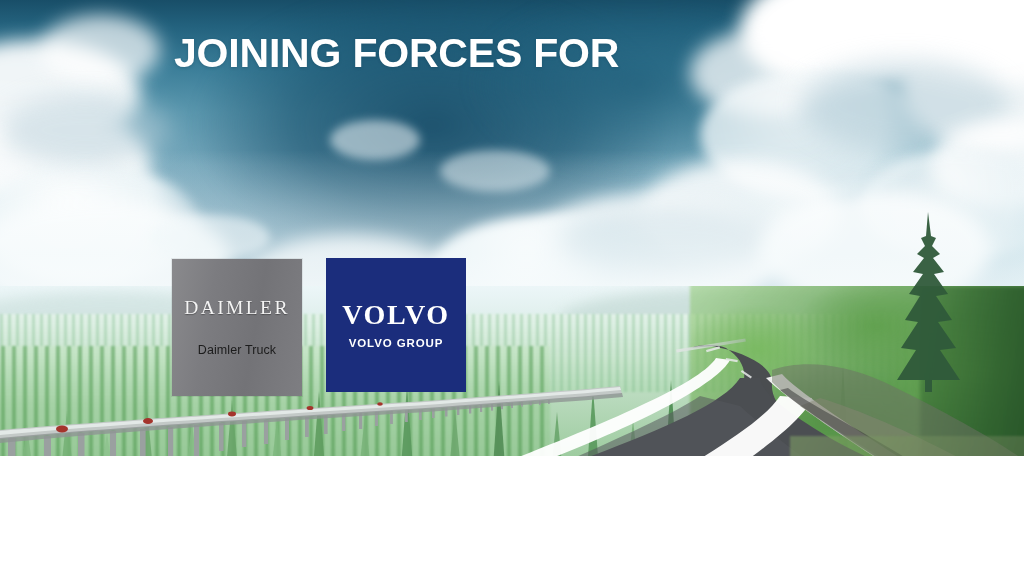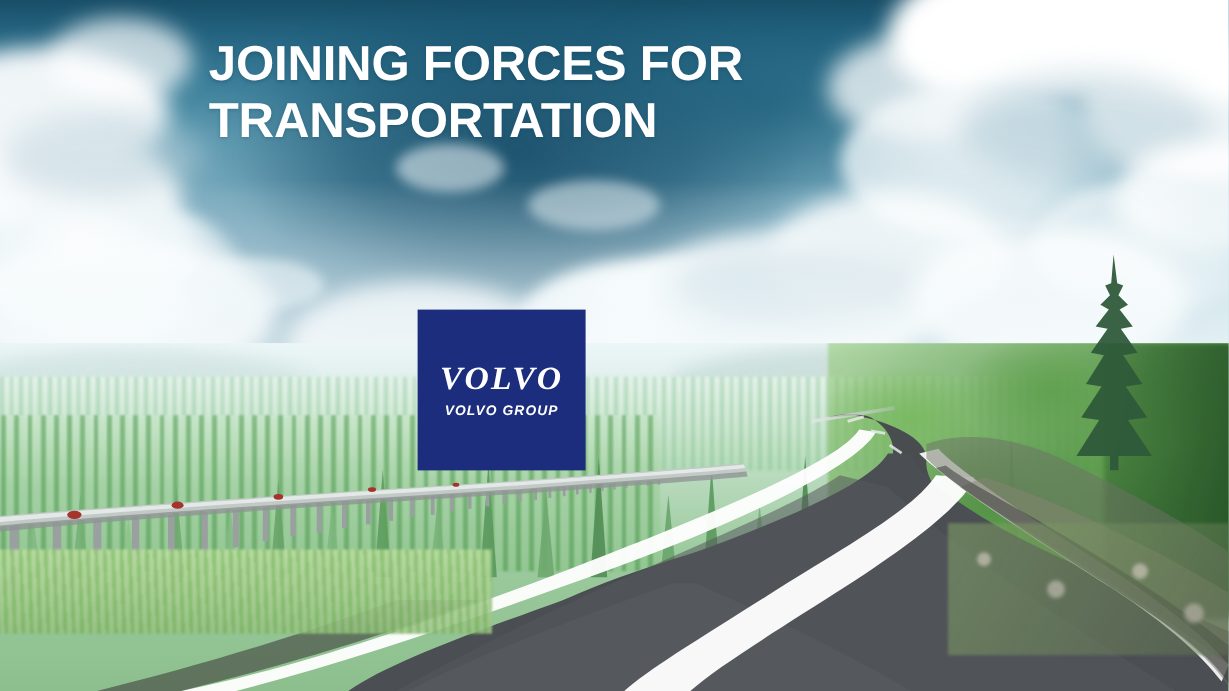--- a/index.html
+++ b/index.html
@@ -3,21 +3,21 @@
 <meta charset="utf-8">
 <title>Joining Forces</title>
 <style>
   * { margin:0; padding:0; box-sizing:border-box; }
   html,body {
     width:1024px; height:576px; overflow:hidden;
     font-family:"Liberation Sans", sans-serif;
     background:#ffffff;
   }
   #stage {
-    position:relative; width:1024px; height:576px; overflow:hidden;
+    position:relative; width:1024px; height:456px; overflow:hidden;
     background:#cfe3ea;
   }
 
   
   .sky {
     position:absolute; left:0; top:0; width:1024px; height:330px;
     background:
       linear-gradient(to bottom,
         rgba(24,78,104,1) 0%,
         rgba(33,96,124,0.96) 8%,
@@ -99,23 +99,22 @@
   .daimler-word {
     position:absolute; left:0; right:0; top:38px; text-align:center;
     font-family:"Liberation Serif", serif; font-size:19.5px; letter-spacing:2.4px;
     color:#f4f4f4; text-shadow:0 1px 1px rgba(0,0,0,0.35);
   }
   .daimler-sub {
     position:absolute; left:0; right:0; top:84px; text-align:center;
     font-size:12.5px; color:#1c1c1c; letter-spacing:0.1px;
   }
   .logo-volvo {
-    position:absolute; left:348px; top:258px; width:140px; height:134px;
+    position:absolute; left:326px; top:258px; width:140px; height:134px;
     background:#1b2d7c;
-    font-style:italic;
   }
   .volvo-word {
     position:absolute; left:0; right:0; top:42px; text-align:center;
     font-family:"Liberation Serif", serif; font-weight:bold;
     font-size:27px; letter-spacing:1.6px; color:#ffffff;
     transform:scaleX(1.04);
   }
   .volvo-sub {
     position:absolute; left:0; right:0; top:79px; text-align:center;
     font-size:11.5px; font-weight:bold; letter-spacing:0.9px; color:#ffffff;
@@ -159,21 +158,20 @@
     <div class="cloud" style="left:240px;top:235px;width:220px;height:100px;opacity:.82;"></div>
     <div class="cloudS" style="left:330px;top:120px;width:90px;height:40px;opacity:.55;"></div>
     <div class="cloudS" style="left:440px;top:150px;width:110px;height:42px;opacity:.5;"></div>
     <div class="cloudS" style="left:150px;top:215px;width:120px;height:45px;opacity:.6;"></div>
   </div>
 
   <div class="sky-haze"></div>
 
   <div class="headline">
     <span class="ln">JOINING FORCES FOR</span>
-    <span class="ln">TRANSPORTATION</span>
   </div>
 
   <div class="land">
     <div class="far-ridge"></div>
     <div class="ridge-hill" style="left:-40px;top:6px;width:300px;height:60px;background:#cfe2e0;opacity:.75;"></div>
     <div class="ridge-hill" style="left:560px;top:2px;width:360px;height:62px;background:#c7dcd8;opacity:.8;"></div>
     <div class="ridge-hill" style="left:820px;top:10px;width:280px;height:52px;background:#cde1dc;opacity:.7;"></div>
 
     <div class="forest" style="left:0;top:28px;width:1024px;height:78px;
                 background:
@@ -351,19 +349,23 @@
 
   <div style="position:absolute;left:892px;top:212px;width:72px;height:180px;">
     <svg width="72" height="180" viewBox="0 0 72 180">
       <path d="M36,0 L39,24 L44,26 L40,34 L48,42 L41,46 L52,60 L42,62 L56,82 L44,84
                L60,108 L46,110 L64,136 L48,138 L68,168 L40,168 L40,180 L33,180 L33,168
                L5,168 L24,138 L9,136 L26,110 L13,108 L28,84 L17,82 L31,62 L21,60
                L32,46 L25,42 L33,34 L29,26 L34,24 Z" fill="#2f5a3a" opacity="0.95"></path>
     </svg>
   </div>
 
+  <div class="logo-daimler">
+    <div class="daimler-word">DAIMLER</div>
+    <div class="daimler-sub">Daimler Truck</div>
+  </div>
 
   <div class="logo-volvo">
     <div class="volvo-word">VOLVO</div>
     <div class="volvo-sub">VOLVO GROUP</div>
   </div>
 
 </div>
 
 </body></html>

